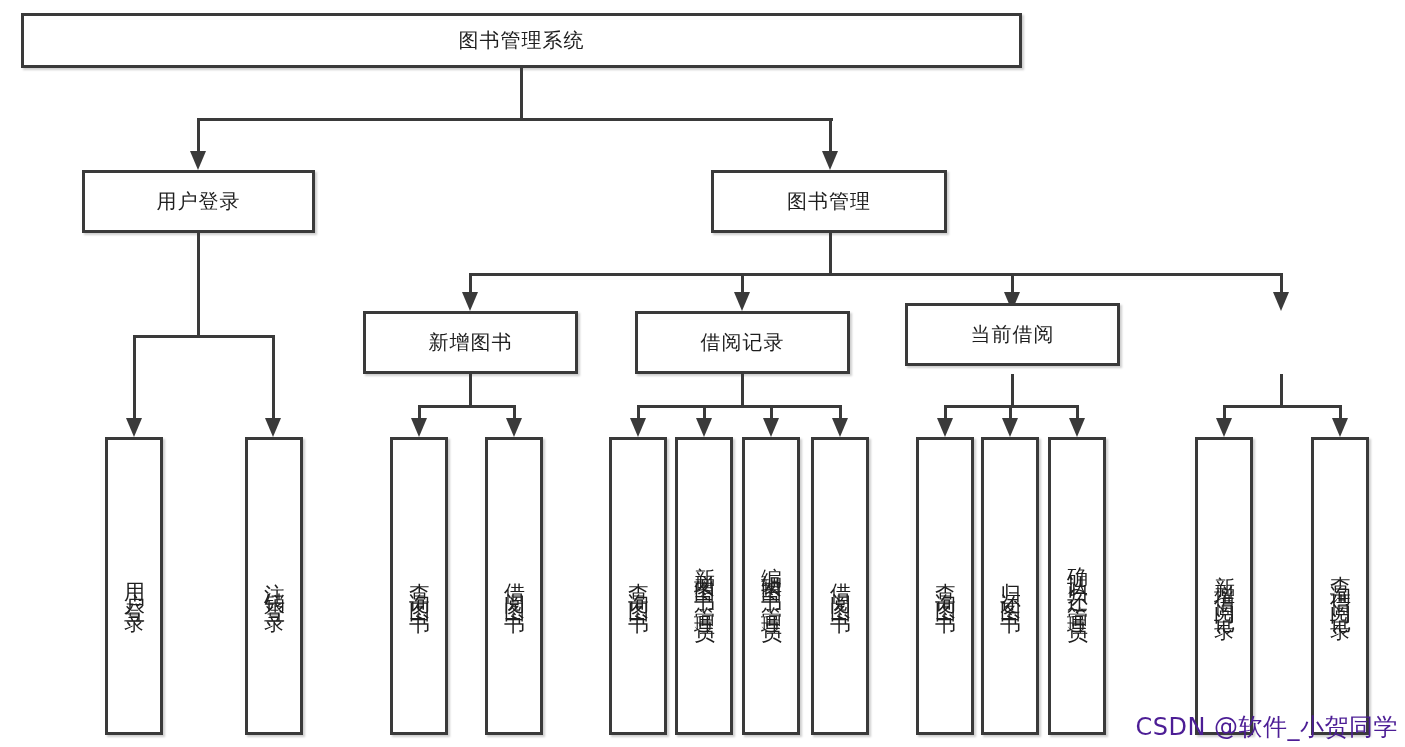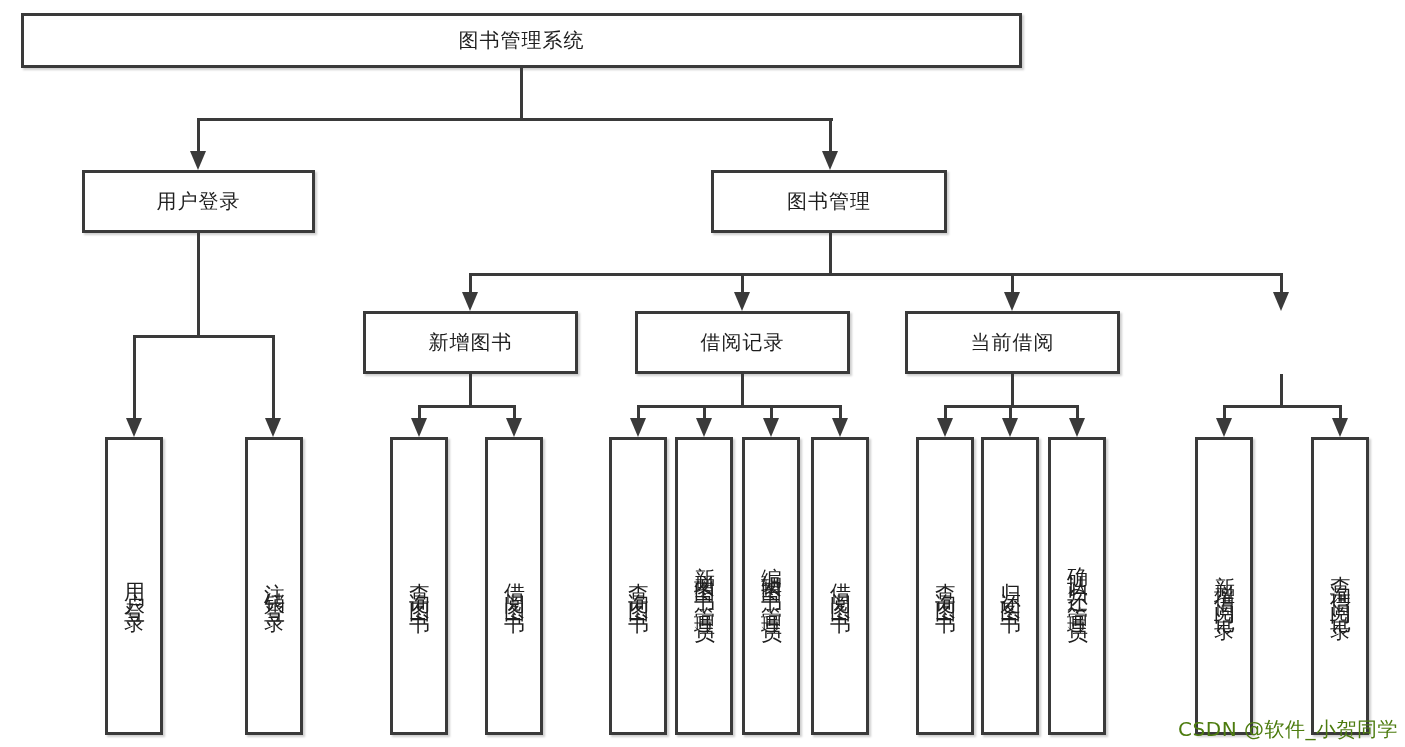--- a/index.html
+++ b/index.html
@@ -33,22 +33,22 @@
   .arrow{
     position:absolute;
     width:0;height:0;
     border-left:8px solid transparent;
     border-right:8px solid transparent;
     border-top:19px solid #3a3a3a;
   }
   .watermark{
     position:absolute;
     right:7px;bottom:4px;
-    font-size:20px;
-    color:#4d7c0f;
+    font-size:24px;
+    color:#4c1d95;
     letter-spacing:0.5px;
   }
 </style>
 </head>
 <body>
 
 <div id="canvas">
 
   <div class="box h" style="left:21px;top:13px;width:1001px;height:55px;">
     <span>图书管理系统</span>
@@ -85,21 +85,21 @@
   <div class="arrow" style="left:1004px;top:292px;"></div>
   <div class="vline" style="left:1280px;top:273px;height:22px;"></div>
   <div class="arrow" style="left:1273px;top:292px;"></div>
 
   <div class="box h" style="left:363px;top:311px;width:215px;height:63px;">
     <span>新增图书</span>
   </div>
   <div class="box h" style="left:635px;top:311px;width:215px;height:63px;">
     <span>借阅记录</span>
   </div>
-  <div class="box h" style="left:905px;top:311px;width:215px;height:63px;">
+  <div class="box h" style="left:905px;top:303px;width:215px;height:63px;">
     <span>当前借阅</span>
   </div>
 
   <div class="vline" style="left:469px;top:374px;height:31px;"></div>
   <div class="hline" style="left:418px;top:405px;width:98px;"></div>
   <div class="vline" style="left:418px;top:405px;height:17px;"></div>
   <div class="arrow" style="left:411px;top:418px;"></div>
   <div class="vline" style="left:513px;top:405px;height:17px;"></div>
   <div class="arrow" style="left:506px;top:418px;"></div>
 

